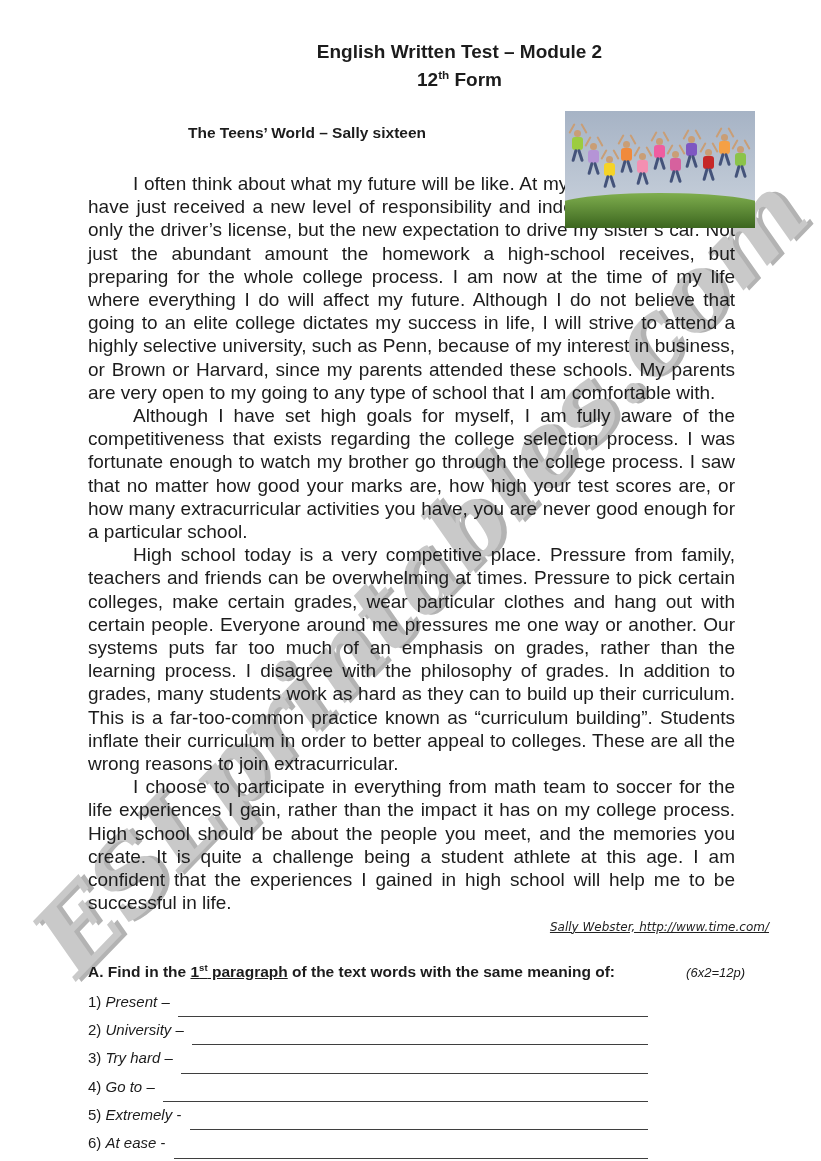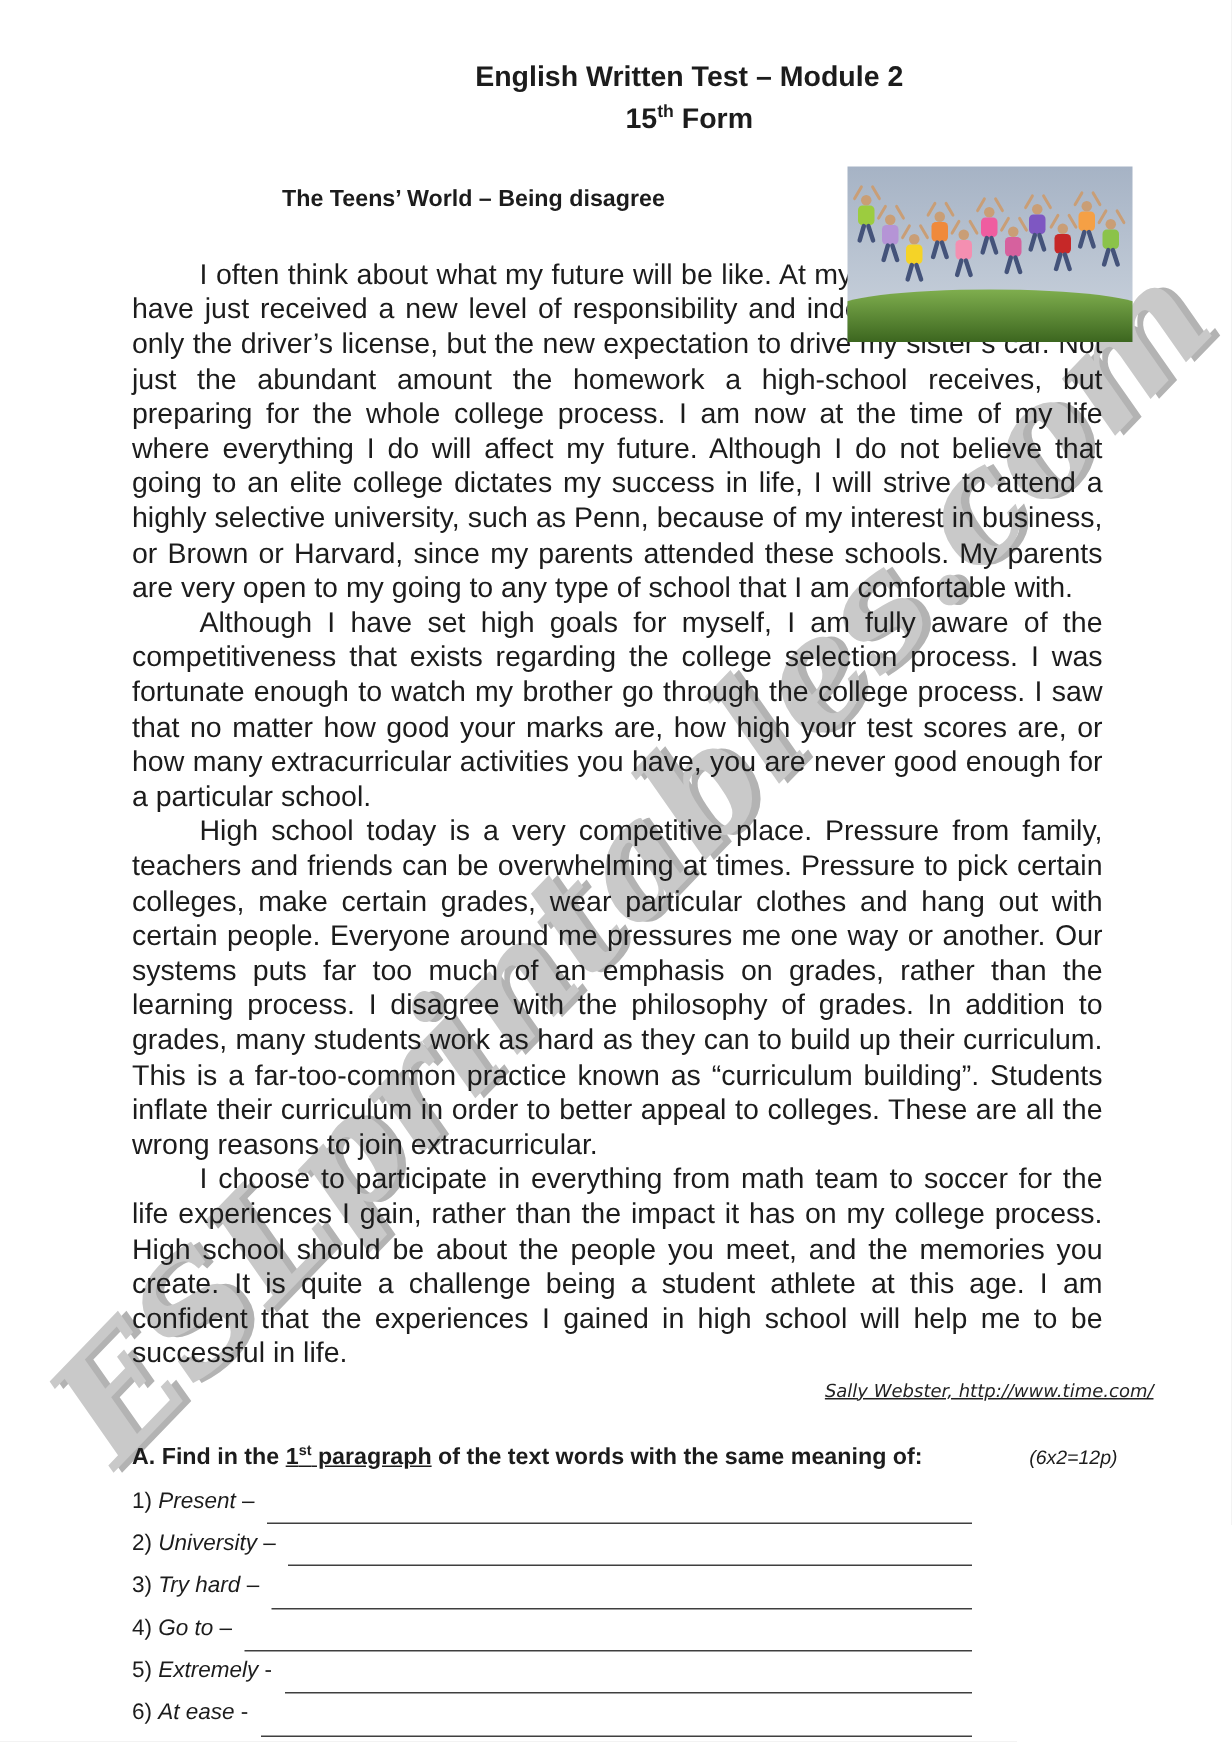--- a/index.html
+++ b/index.html
@@ -111,21 +111,21 @@
 <body>
 
 <div class="page">
 
   <div class="watermark">ESLprintables.com</div>
 
   <div class="content">
 
     <div class="titles">
       <div>English Written Test – Module 2</div>
-      <div><span>15</span><sup>th</sup><span> Form</span></div>
+      <div><span>12</span><sup>th</sup><span> Form</span></div>
     </div>
 
     <div class="photo">
       <div class="photo-grass"></div>
       <div id="figures">
           <div class="person" style="left: 2%; top: 12%;">
             <span class="arm la"></span>
             <span class="arm ra"></span>
             <span class="head"></span>
             <span class="torso" style="background: rgb(156, 204, 63);"></span>
@@ -209,21 +209,21 @@
             <span class="arm ra"></span>
             <span class="head"></span>
             <span class="torso" style="background: rgb(139, 195, 74);"></span>
             <span class="leg ll"></span>
             <span class="leg rl"></span>
           </div>
         </div>
     </div>
 
 
-    <div class="text-heading">The Teens’ World – Being disagree</div>
+    <div class="text-heading">The Teens’ World – Sally sixteen</div>
 
     <div class="text-body" id="text-body">
         <p>I often think about what my future will be like. At my current age of 16, I have just received a new level of responsibility and independence. It is not only the driver’s license, but the new expectation to drive my sister’s car. Not just the abundant amount the homework a high-school receives, but preparing for the whole college process. I am now at the time of my life where everything I do will affect my future. Although I do not believe that going to an elite college dictates my success in life, I will strive to attend a highly selective university, such as Penn, because of my interest in business, or Brown or Harvard, since my parents attended these schools. My parents are very open to my going to any type of school that I am comfortable with.</p>
         <p>Although I have set high goals for myself, I am fully aware of the competitiveness that exists regarding the college selection process. I was fortunate enough to watch my brother go through the college process. I saw that no matter how good your marks are, how high your test scores are, or how many extracurricular activities you have, you are never good enough for a particular school.</p>
         <p>High school today is a very competitive place. Pressure from family, teachers and friends can be overwhelming at times. Pressure to pick certain colleges, make certain grades, wear particular clothes and hang out with certain people. Everyone around me pressures me one way or another. Our systems puts far too much of an emphasis on grades, rather than the learning process. I disagree with the philosophy of grades. In addition to grades, many students work as hard as they can to build up their curriculum. This is a far-too-common practice known as “curriculum building”. Students inflate their curriculum in order to better appeal to colleges. These are all the wrong reasons to join extracurricular.</p>
         <p>I choose to participate in everything from math team to soccer for the life experiences I gain, rather than the impact it has on my college process. High school should be about the people you meet, and the memories you create. It is quite a challenge being a student athlete at this age. I am confident that the experiences I gained in high school will help me to be successful in life.</p>
       </div>
 
     <div class="attribution">Sally Webster, http://www.time.com/</div>
 

